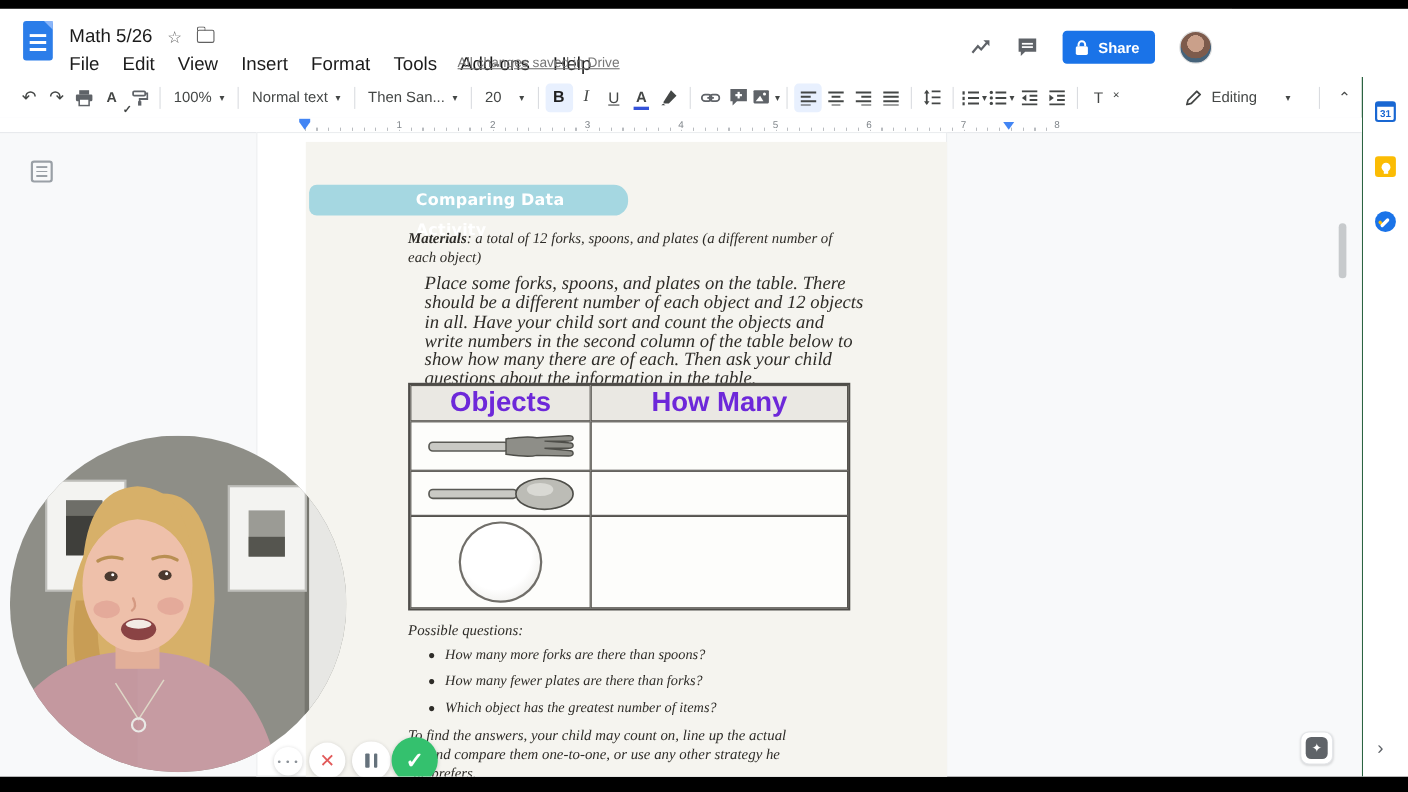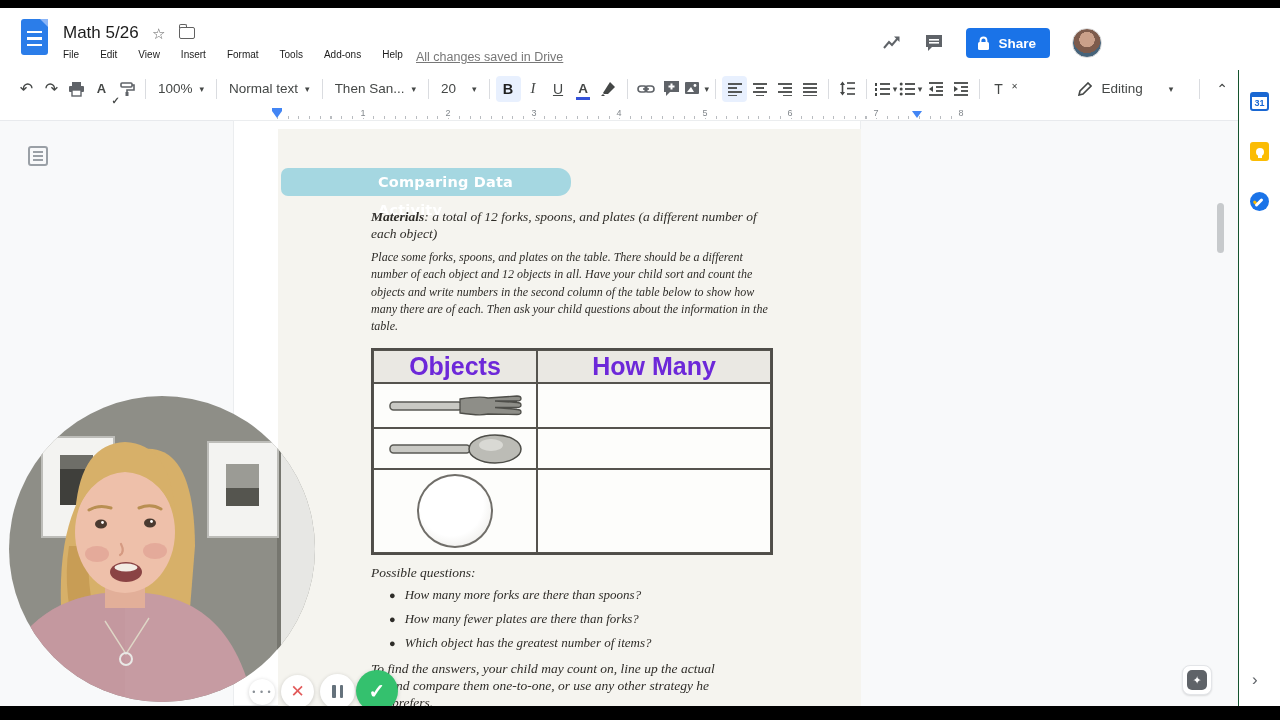--- a/index.html
+++ b/index.html
@@ -9,21 +9,21 @@
   
   .titlebar { position:absolute; top:0; left:0; width:1120px; height:58px; background:#fff; }
   .docs-icon { position:absolute; left:21px; top:11px; width:27px; height:36px; background:#2b7de9; border-radius:3px; }
   .docs-icon .fold { position:absolute; right:0; top:0; border-style:solid; border-width:0 8px 8px 0; border-color:transparent #8ab5f8 transparent transparent; }
   .docs-icon .lines { position:absolute; left:6px; top:12px; width:15px; height:16px;
      background:repeating-linear-gradient(#fff 0 2.5px, transparent 2.5px 6.5px); }
   .doc-title { position:absolute; left:63px; top:15px; font-size:17px; color:#1b1b1b; }
   .star-icon { position:absolute; left:152px; top:17px; font-size:15px; color:#616161; }
   .folder-icon { position:absolute; left:179px; top:19px; width:16px; height:12px; border:1.5px solid #616161; border-radius:2px; }
   .folder-icon::before { content:""; position:absolute; left:-1px; top:-4px; width:6px; height:3px; border:1.5px solid #616161; border-bottom:none; border-radius:2px 2px 0 0; }
-  .menu-row { position:absolute; left:63px; top:41px; display:flex; gap:21px; font-size:10px; color:#1b1b1b; }
+  .menu-row { position:absolute; left:63px; top:41px; display:flex; gap:21px; font-size:17px; color:#1b1b1b; }
   .menu-row span { cursor:default; }
   .saved-status { position:absolute; left:416px; top:42px; font-size:12.5px; color:#777; text-decoration:underline; }
   .tb-right { position:absolute; right:18px; top:20px; display:flex; align-items:center; gap:22px; }
   .insights-icon svg, .comments-icon svg { display:block; }
   .share-btn { display:flex; align-items:center; gap:8px; background:#1a73e8; color:#fff; border:none; border-radius:4px; height:30px; padding:0 14px 0 11px; font-size:13.5px; font-weight:bold; }
   .avatar { width:30px; height:30px; border-radius:50%; background:radial-gradient(circle at 50% 38%, #caa08a 0 34%, #7d5b4c 35% 60%, #46637a 61%); border:1px solid #ddd; }
 
   
   .toolbar { position:absolute; top:62px; left:0; width:1238px; height:37px; background:#fff; display:flex; align-items:center; padding-left:14px; }
   .t-item { height:26px; min-width:25px; border-radius:4px; display:flex; align-items:center; justify-content:center; color:#444746; font-size:15px; }
@@ -69,21 +69,21 @@
   .outline-icon { position:absolute; left:28px; top:39px; width:20px; height:20px; border:2px solid #9aa0a6; border-radius:3px; display:flex; align-items:center; justify-content:center; }
   .outline-icon .ln { width:10px; height:10px; background:repeating-linear-gradient(#9aa0a6 0 1.6px, transparent 1.6px 4.2px); }
   .page { position:absolute; left:233px; top:13px; width:628px; height:586px; background:#fff; border:1px solid #ebedef; }
   .scan { position:absolute; left:44px; top:8px; width:583px; height:578px; background:#f5f4ef; }
 
   
   .ws-banner { position:absolute; left:47px; top:47px; width:290px; height:28px; background:#a5d7e1; border-radius:7px 13px 13px 7px;
      color:#fff; font-family:"DejaVu Sans",sans-serif; font-weight:bold; font-size:14.5px; line-height:28px; padding-left:97px; letter-spacing:0.2px; }
   .ws-serif { font-family:"Liberation Serif",serif; color:#2e2c28;font-style:italic; }
   .ws-materials { position:absolute; left:137px; top:87px; width:402px; font-size:13.5px; line-height:17.3px; }
-  .ws-para1 { position:absolute; left:137px; top:128px; width:402px; font-size:12px; line-height:17.3px; }
+  .ws-para1 { position:absolute; left:152px; top:128px; width:402px; font-size:17px; line-height:17.3px; }
   .ws-table { position:absolute; left:137px; top:227px; width:402px; border:2px solid #4f4d49; background:#fdfdfb;
      display:grid; grid-template-columns:164px 1fr; grid-template-rows:33px 45px 41px 84px; }
   .ws-cell { border:1px solid #55534e; display:flex; align-items:center; justify-content:center; }
   .ws-th { background:#eae8e3; font-family:Liberation Sans, sans-serif; font-weight:bold; font-size:25px; color:#6d28d9; }
   .plate { width:76px; height:74px; border-radius:50%; border:2px solid #706e69; background:radial-gradient(circle at 45% 40%, #ffffff 0 55%, #e9e8e4 90%); }
   .ws-questions-label { position:absolute; left:137px; top:444px; font-size:13.5px; }
   .ws-q { position:absolute; left:155px; width:400px; font-size:13px; font-style:italic; }
   .ws-q .dot { font-style:normal; margin-right:9px; font-size:11px; }
   .ws-para2-l1 { position:absolute; left:137px; top:540px; width:420px; font-size:13.5px; }
   .ws-para2-l2 { position:absolute; left:137px; top:557px; width:420px; font-size:13.5px; }

